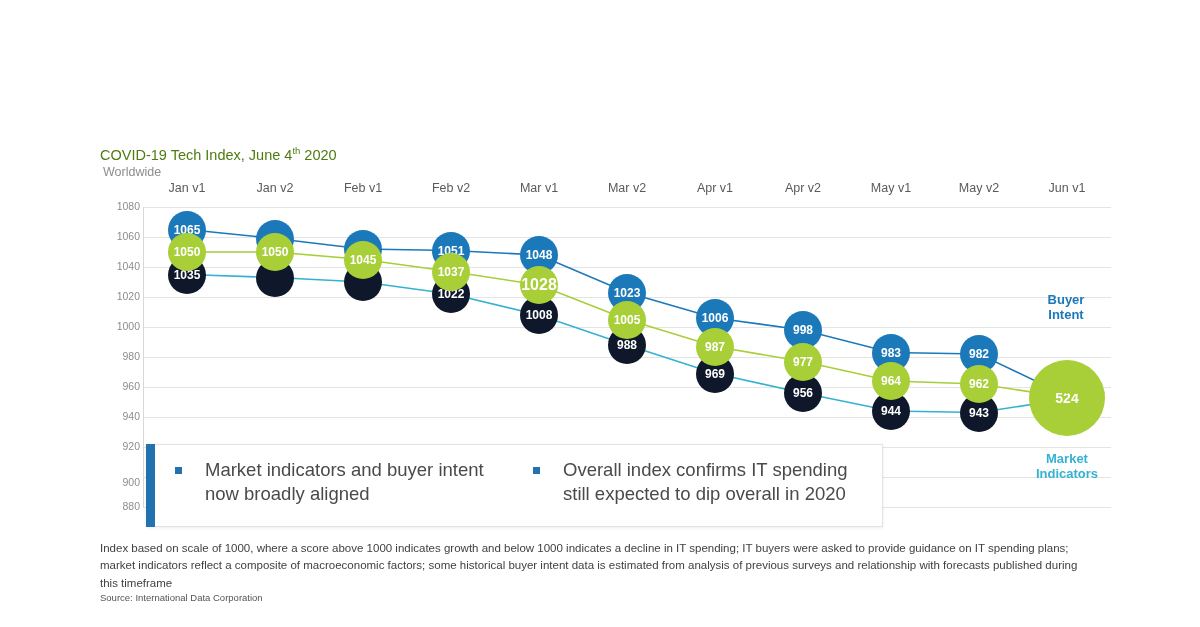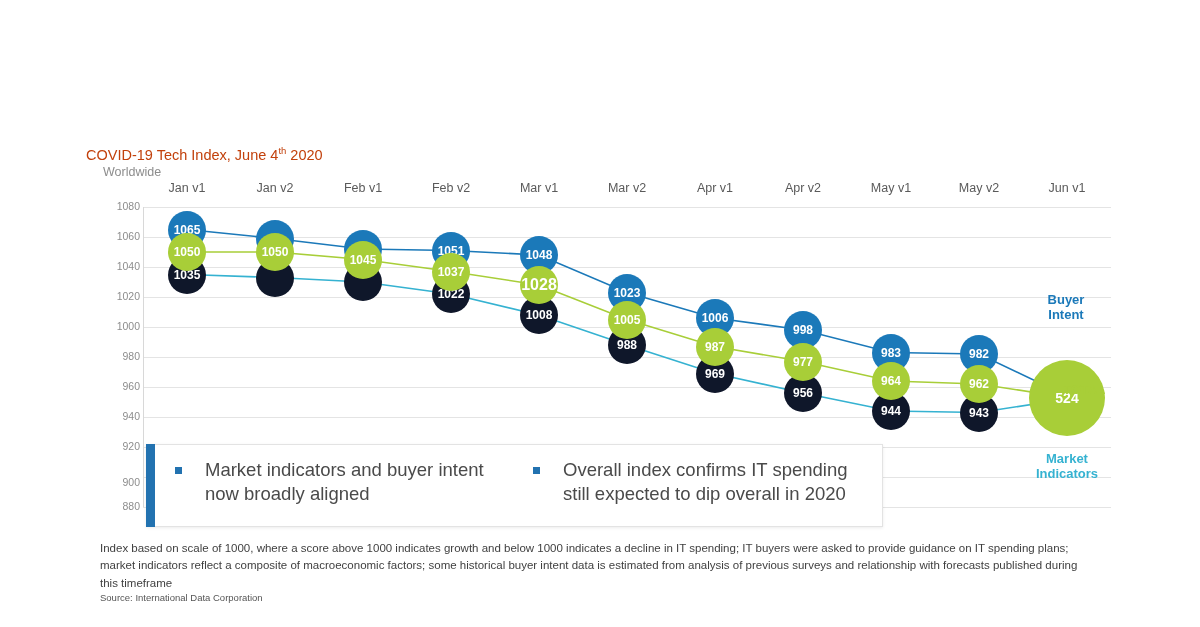--- a/index.html
+++ b/index.html
@@ -15,22 +15,22 @@
 
   
   .title{
     position:absolute;left:104px;top:62px;
     font-size:44px;font-weight:bold;letter-spacing:-0.5px;
     color:#2272B0;white-space:nowrap;
   }
 
   
   .subtitle{
-    position:absolute;left:86px;top:145px;
-    font-size:14.5px;color:#c2410c;white-space:nowrap;
+    position:absolute;left:100px;top:145px;
+    font-size:14.5px;color:#4d7c0f;white-space:nowrap;
   }
   .subtitle sup{font-size:9.5px;vertical-align:super;}
   .subtitle2{
     position:absolute;left:103px;top:165px;
     font-size:12.5px;color:#8d8d8d;white-space:nowrap;
   }
 
   
   #chart-area{
     position:absolute;left:0;top:0;width:1200px;height:627px;

